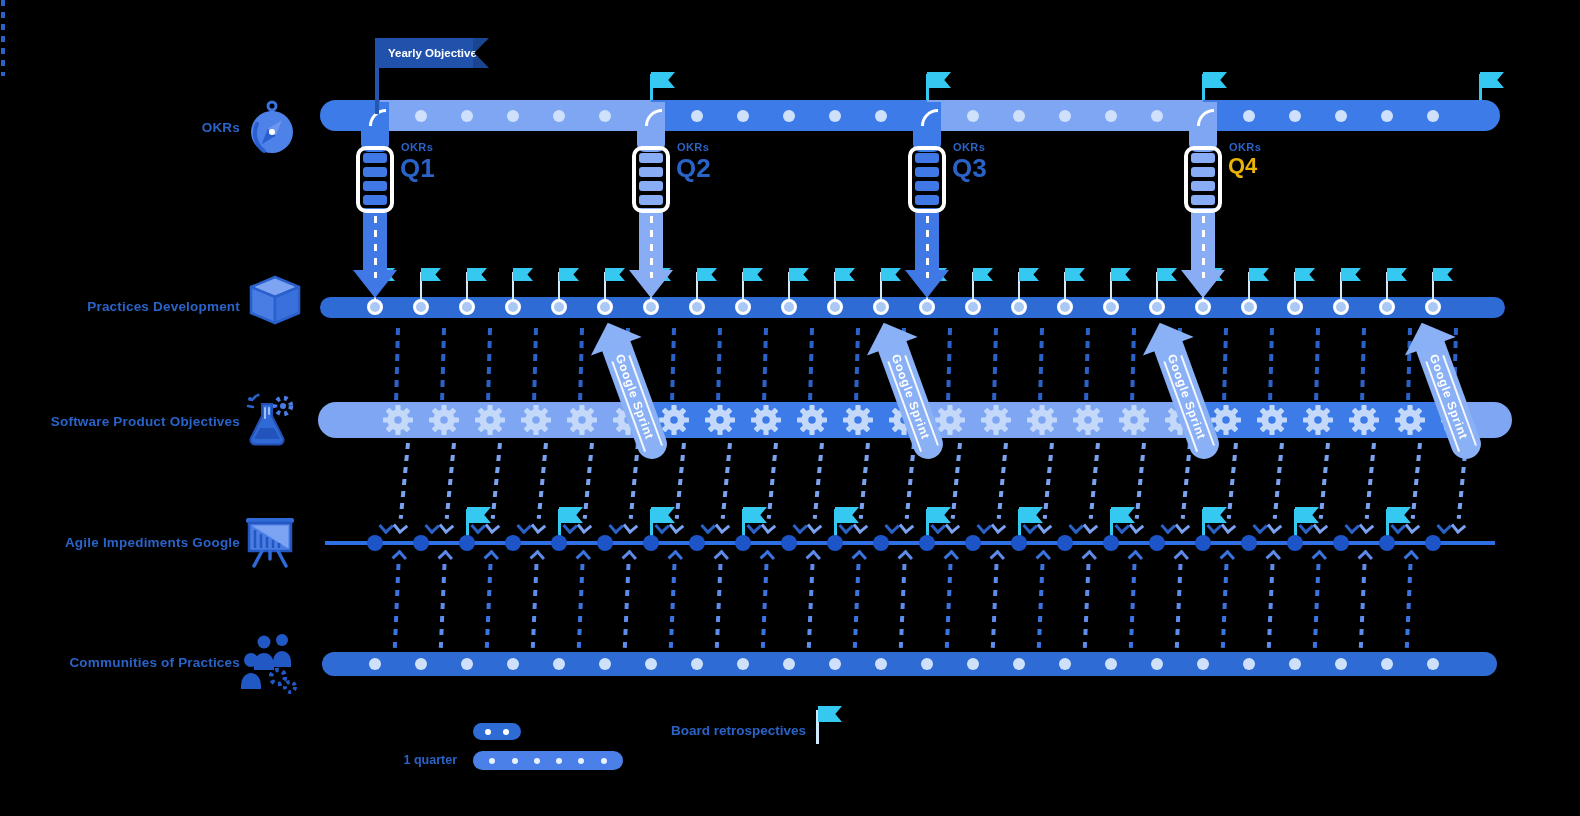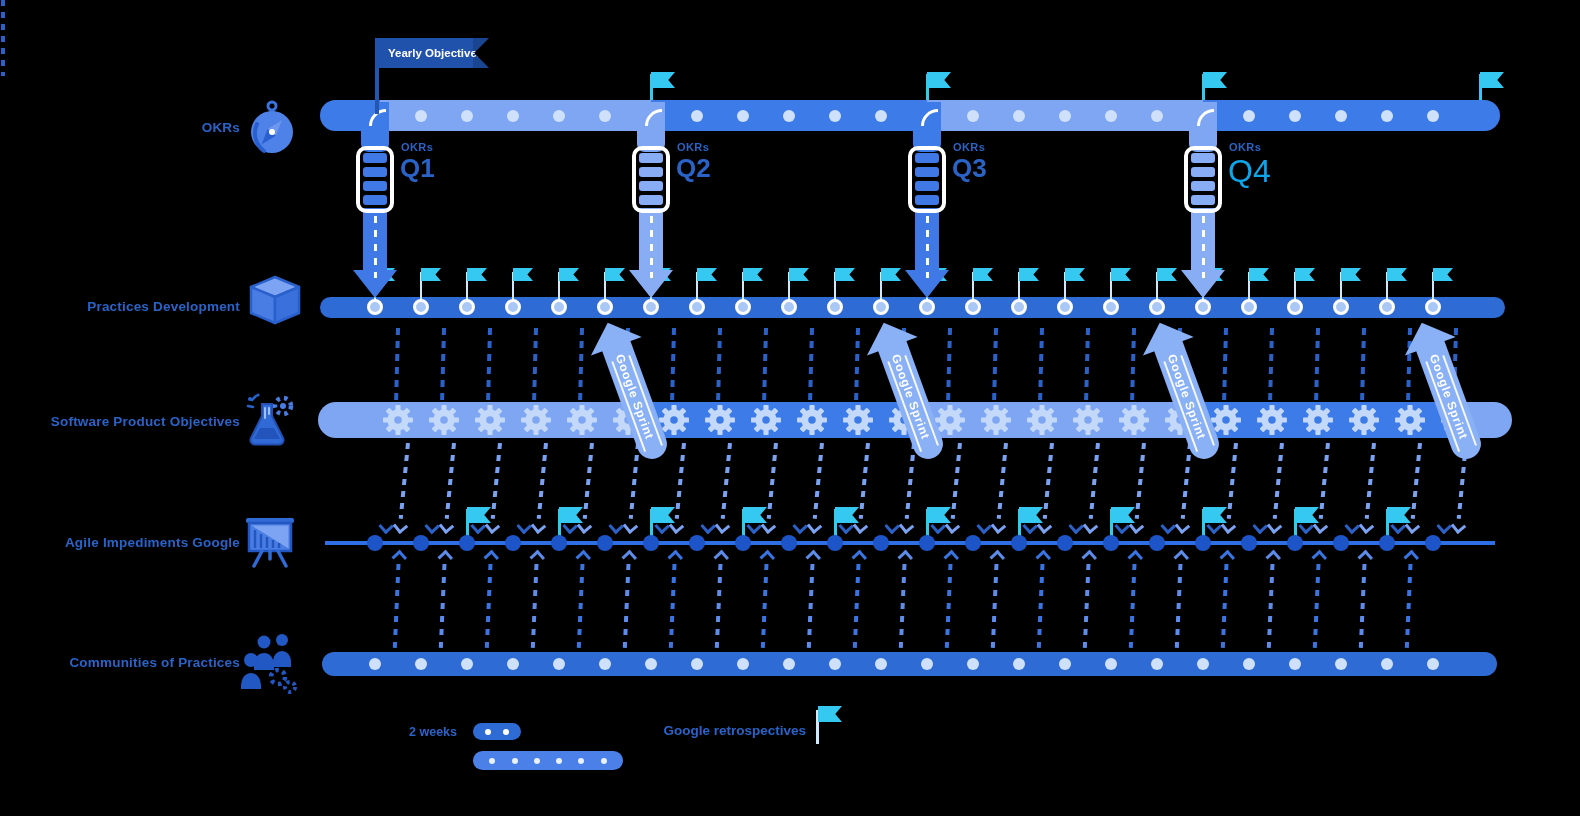--- a/index.html
+++ b/index.html
@@ -74,34 +74,34 @@
       <circle cx="11" cy="30" r="7"></circle>
         <path d="M1 55 a10 12 0 0 1 20 0 v4 h-20 z"></path>
     </g>
     <circle cx="38" cy="47" r="7" fill="none" stroke="#2258c4" stroke-width="4.5" stroke-dasharray="3.5 4"></circle>
     <circle cx="50" cy="57" r="5" fill="none" stroke="#2258c4" stroke-width="4" stroke-dasharray="3 3.5"></circle>
   </svg>
 
   <div style="position: absolute; left: 375px; top: 66px; width: 4px; height: 48px; z-index: 5; background: rgb(36, 86, 176);"></div>
   <div class="banner" style="background: linear-gradient(90deg, rgb(32, 81, 171) 0px, rgb(32, 81, 171) 86%, rgb(26, 69, 145) 86%, rgb(26, 69, 145) 100%);">Yearly Objectives</div>
 
-  <div class="legend-label" style="top: 725px; color: rgb(42, 99, 200);">2 weeks</div>
   <div class="legend-pill" id="pill-2w" style="left: 473px; top: 723px; width: 48px; height: 17px; border-radius: 9px; background: rgb(46, 107, 213);">
       <span class="pill-dot" style="width: 6px; height: 6px; background: rgb(255, 255, 255);"></span>
       <span class="pill-dot" style="width: 6px; height: 6px; background: rgb(255, 255, 255);"></span>
     </div>
+  <div class="legend-label" style="top: 753px; color: rgb(42, 99, 200);">1 quarter</div>
   <div class="legend-pill" id="pill-1q" style="left: 473px; top: 751px; width: 150px; height: 19px; border-radius: 10px; background: rgb(74, 128, 232);">
       <span class="pill-dot" style="width: 6px; height: 6px; background: rgb(233, 241, 253);"></span>
       <span class="pill-dot" style="width: 6px; height: 6px; background: rgb(233, 241, 253);"></span>
       <span class="pill-dot" style="width: 6px; height: 6px; background: rgb(233, 241, 253);"></span>
       <span class="pill-dot" style="width: 6px; height: 6px; background: rgb(233, 241, 253);"></span>
       <span class="pill-dot" style="width: 6px; height: 6px; background: rgb(233, 241, 253);"></span>
       <span class="pill-dot" style="width: 6px; height: 6px; background: rgb(233, 241, 253);"></span>
     </div>
-  <div class="retro-label" style="color: rgb(42, 99, 200);">Google retrospectives</div>
+  <div class="retro-label" style="color: rgb(42, 99, 200);">Board retrospectives</div>
   <div id="retro-flag-anchor"></div>
 <div style="position: absolute; left: 320px; top: 100px; width: 60px; height: 31px; background: rgb(61, 124, 232); border-radius: 16px 0px 0px 16px; z-index: 1;"></div>
     <div style="position: absolute; left: 380px; top: 100px; width: 271px; height: 31px; background: rgb(126, 166, 243); border-radius: 0px; z-index: 1;"></div>
     <div style="position: absolute; left: 651px; top: 100px; width: 276px; height: 31px; background: rgb(61, 124, 232); border-radius: 0px; z-index: 1;"></div>
     <div style="position: absolute; left: 927px; top: 100px; width: 276px; height: 31px; background: rgb(126, 166, 243); border-radius: 0px; z-index: 1;"></div>
     <div style="position: absolute; left: 1203px; top: 100px; width: 297px; height: 31px; background: rgb(61, 124, 232); border-radius: 0px 16px 16px 0px; z-index: 1;"></div>
     <div style="position: absolute; left: 369px; top: 110px; width: 12px; height: 12px; border-radius: 50%; background: rgb(207, 224, 251); z-index: 2;"></div>
     <div style="position: absolute; left: 415px; top: 110px; width: 12px; height: 12px; border-radius: 50%; background: rgb(207, 224, 251); z-index: 2;"></div>
     <div style="position: absolute; left: 461px; top: 110px; width: 12px; height: 12px; border-radius: 50%; background: rgb(207, 224, 251); z-index: 2;"></div>
     <div style="position: absolute; left: 507px; top: 110px; width: 12px; height: 12px; border-radius: 50%; background: rgb(207, 224, 251); z-index: 2;"></div>
@@ -169,21 +169,21 @@
     <div style="position: absolute; left: 1191px; top: 208px; width: 24px; height: 64px; background: rgb(136, 173, 245); z-index: 3;"></div>
     <div style="position: absolute; left: 1201.5px; top: 216px; width: 3px; height: 62px; background: repeating-linear-gradient(rgb(255, 255, 255) 0px, rgb(255, 255, 255) 7px, transparent 7px, transparent 14px); transform: rotate(0deg); transform-origin: 50% 0px; z-index: 4;"></div>
     <div style="position: absolute; left: 1181px; top: 270px; width: 0px; height: 0px; border-left: 22px solid transparent; border-right: 22px solid transparent; border-top: 28px solid rgb(136, 173, 245); z-index: 3;"></div>
     <div style="position: absolute; left: 1184px; top: 146px; width: 38px; height: 67px; border: 4px solid rgb(255, 255, 255); border-radius: 10px; box-sizing: border-box; padding: 3px 3px 0px; z-index: 4;">
       <div style="position: relative; width: 100%; height: 10px; border-radius: 3px; background: rgb(136, 173, 245); margin-bottom: 4px;"></div>
       <div style="position: relative; width: 100%; height: 10px; border-radius: 3px; background: rgb(136, 173, 245); margin-bottom: 4px;"></div>
       <div style="position: relative; width: 100%; height: 10px; border-radius: 3px; background: rgb(136, 173, 245); margin-bottom: 4px;"></div>
       <div style="position: relative; width: 100%; height: 10px; border-radius: 3px; background: rgb(136, 173, 245); margin-bottom: 4px;"></div>
     </div>
     <div style="position: absolute; left: 1229px; top: 141px; font-size: 11px; font-weight: 800; color: rgb(42, 99, 200); letter-spacing: 0.4px;">OKRs</div>
-    <div style="position: absolute; left: 1228px; top: 153px; font-size: 32px; font-weight: 400; color: #0ea5e9;">Q4</div>
+    <div style="position: absolute; left: 1228px; top: 153px; font-size: 22px; font-weight: 700; color: #eab308;">Q4</div>
     <div style="position: absolute; left: 649.5px; top: 74px; width: 3px; height: 28px; background: rgb(53, 200, 241);"></div>
     <div style="position: absolute; left: 651px; top: 72px; width: 24px; height: 16px; background: rgb(53, 200, 241); clip-path: polygon(0px 0px, 100% 0px, 72% 50%, 100% 100%, 0px 100%);"></div>
     <div style="position: absolute; left: 925.5px; top: 74px; width: 3px; height: 28px; background: rgb(53, 200, 241);"></div>
     <div style="position: absolute; left: 927px; top: 72px; width: 24px; height: 16px; background: rgb(53, 200, 241); clip-path: polygon(0px 0px, 100% 0px, 72% 50%, 100% 100%, 0px 100%);"></div>
     <div style="position: absolute; left: 1201.5px; top: 74px; width: 3px; height: 28px; background: rgb(53, 200, 241);"></div>
     <div style="position: absolute; left: 1203px; top: 72px; width: 24px; height: 16px; background: rgb(53, 200, 241); clip-path: polygon(0px 0px, 100% 0px, 72% 50%, 100% 100%, 0px 100%);"></div>
     <div style="position: absolute; left: 1478.5px; top: 74px; width: 3px; height: 28px; background: rgb(53, 200, 241);"></div>
     <div style="position: absolute; left: 1480px; top: 72px; width: 24px; height: 16px; background: rgb(53, 200, 241); clip-path: polygon(0px 0px, 100% 0px, 72% 50%, 100% 100%, 0px 100%);"></div>
     <div style="position: absolute; left: 320px; top: 297px; width: 1185px; height: 21px; border-radius: 11px; background: rgb(46, 107, 213); z-index: 2;"></div>
     <div style="position: absolute; left: 367px; top: 299px; width: 16px; height: 16px; border-radius: 50%; background: rgb(170, 200, 246); border: 3.5px solid rgb(255, 255, 255); box-sizing: border-box; z-index: 3;"></div>

